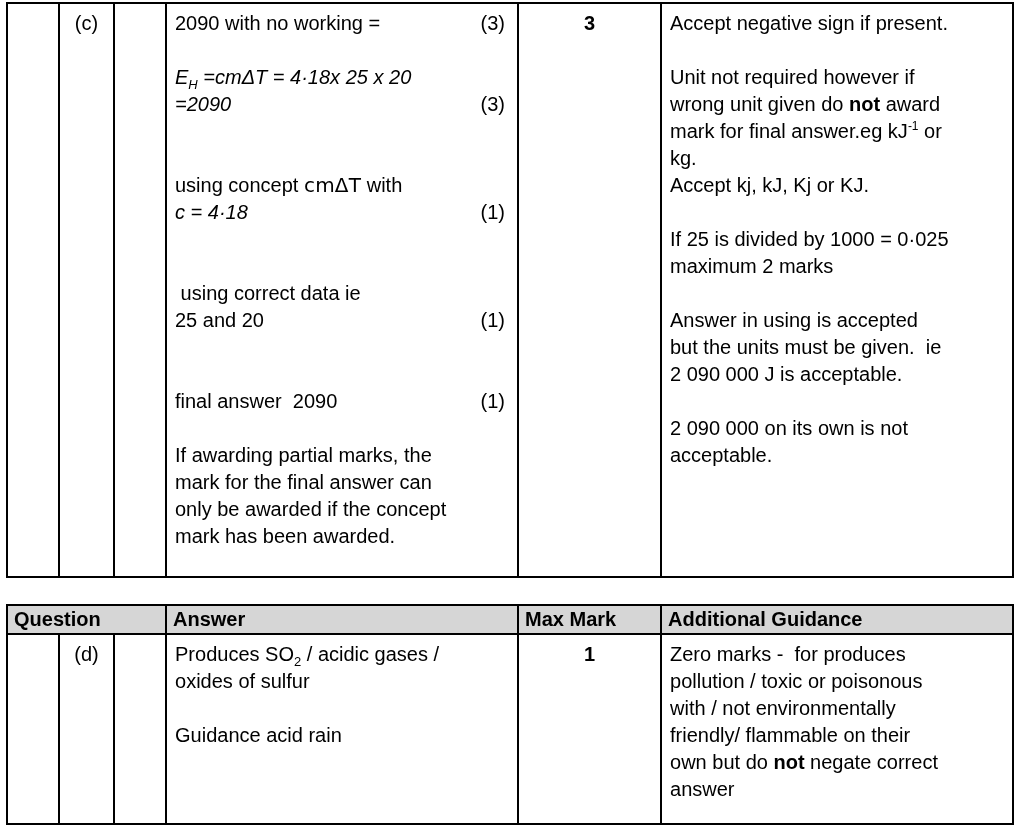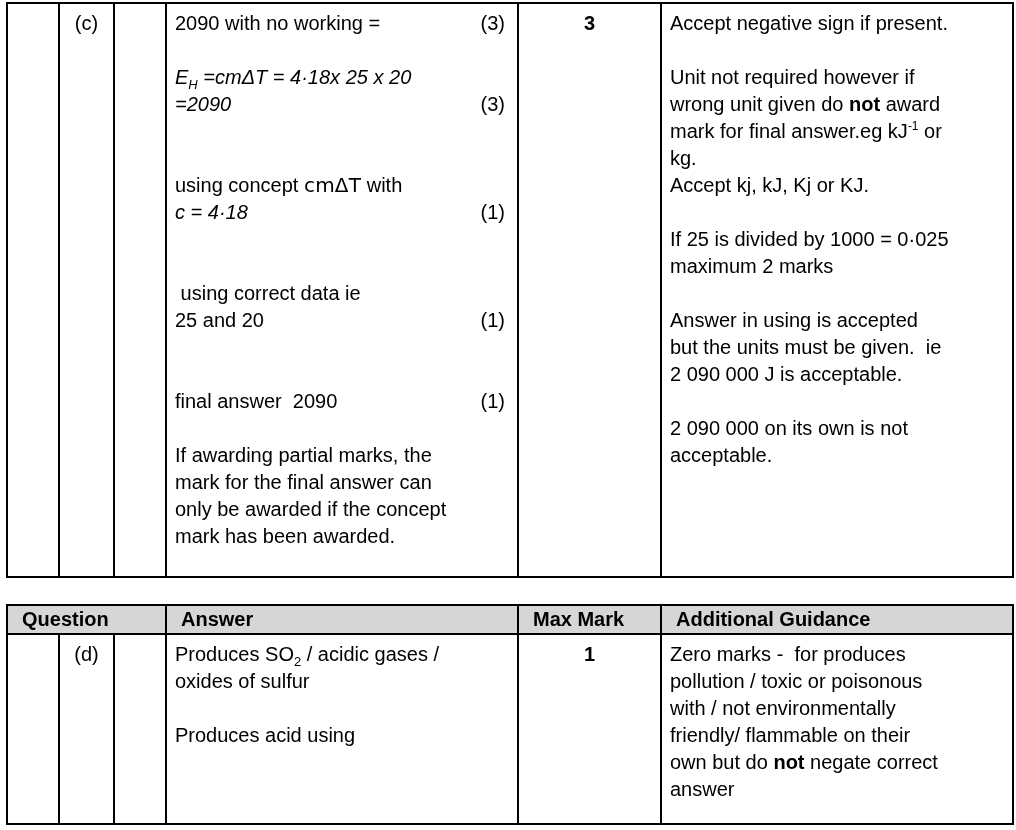--- a/index.html
+++ b/index.html
@@ -34,21 +34,21 @@
 
   .b { font-weight:bold; }
   .i { font-style:italic; }
   .altf { font-family:"DejaVu Sans", sans-serif; letter-spacing:0.2px;margin-top:29px; }
   sub { font-size:13px; line-height:0; }
   sup { font-size:12px; line-height:0; }
 
   .bottom-table th {
     background:#d6d6d6;
     font-weight:bold; text-align:left;
-    height:29px; padding:0 14px; line-height:27px;
+    height:29px; padding:0 6px; line-height:27px;
   }
   .bottom-table .data-row td { height:190px; }
 </style>
 </head>
 <body>
 
 <div class="page">
 
   <table class="tbl top-table">
     <colgroup>
@@ -138,21 +138,21 @@
         <td></td>
         <td class="qcell">
           <div>(d)</div>
         </td>
         <td></td>
         <td>
           <div class="lines">
               <div class="tline">Produces SO<sub>2</sub> / acidic gases /</div>
               <div class="tline">oxides of sulfur</div>
               <div class="tline">&nbsp;</div>
-              <div class="tline">Produces acid using</div>
+              <div class="tline">Guidance acid rain</div>
             </div>
         </td>
         <td class="mmcell">
           <div>1</div>
         </td>
         <td>
           <div class="lines">
               <div class="tline">Zero marks -  for produces</div>
               <div class="tline">pollution / toxic or poisonous</div>
               <div class="tline">with / not environmentally</div>

